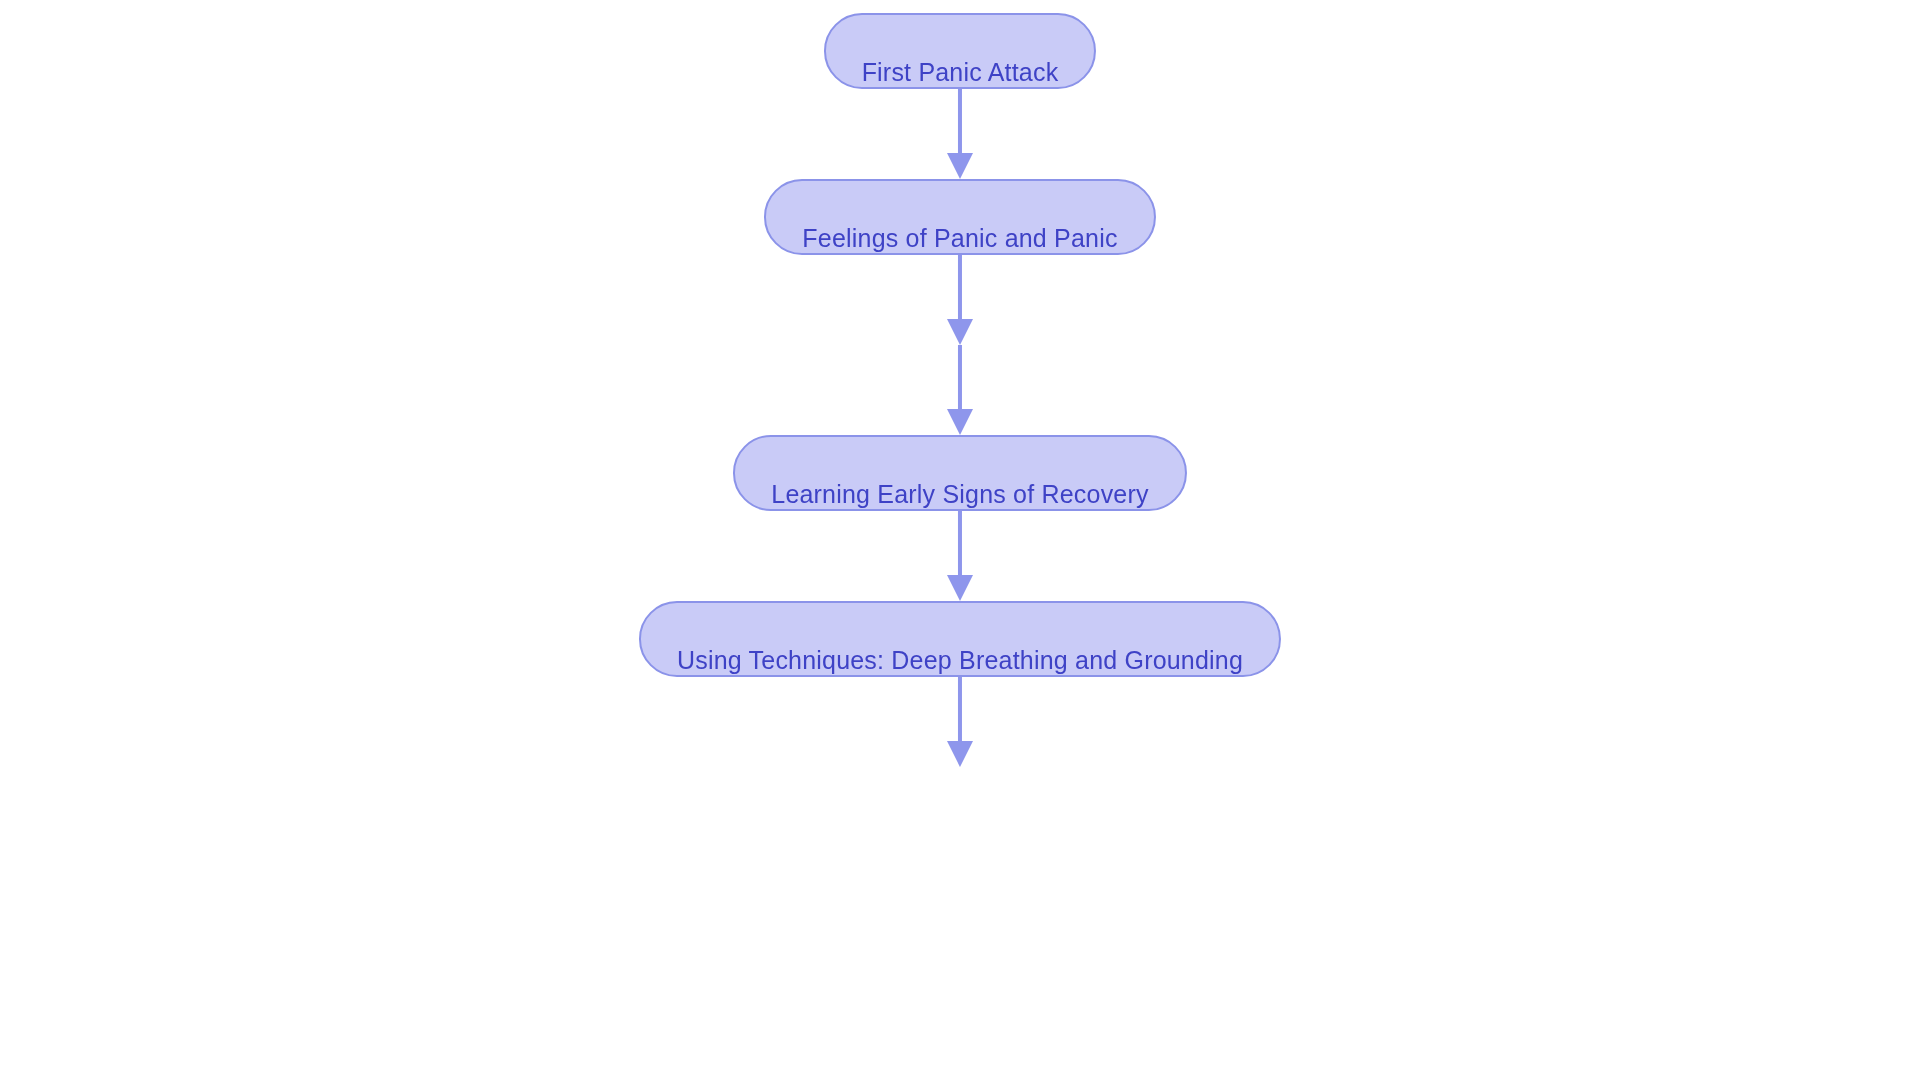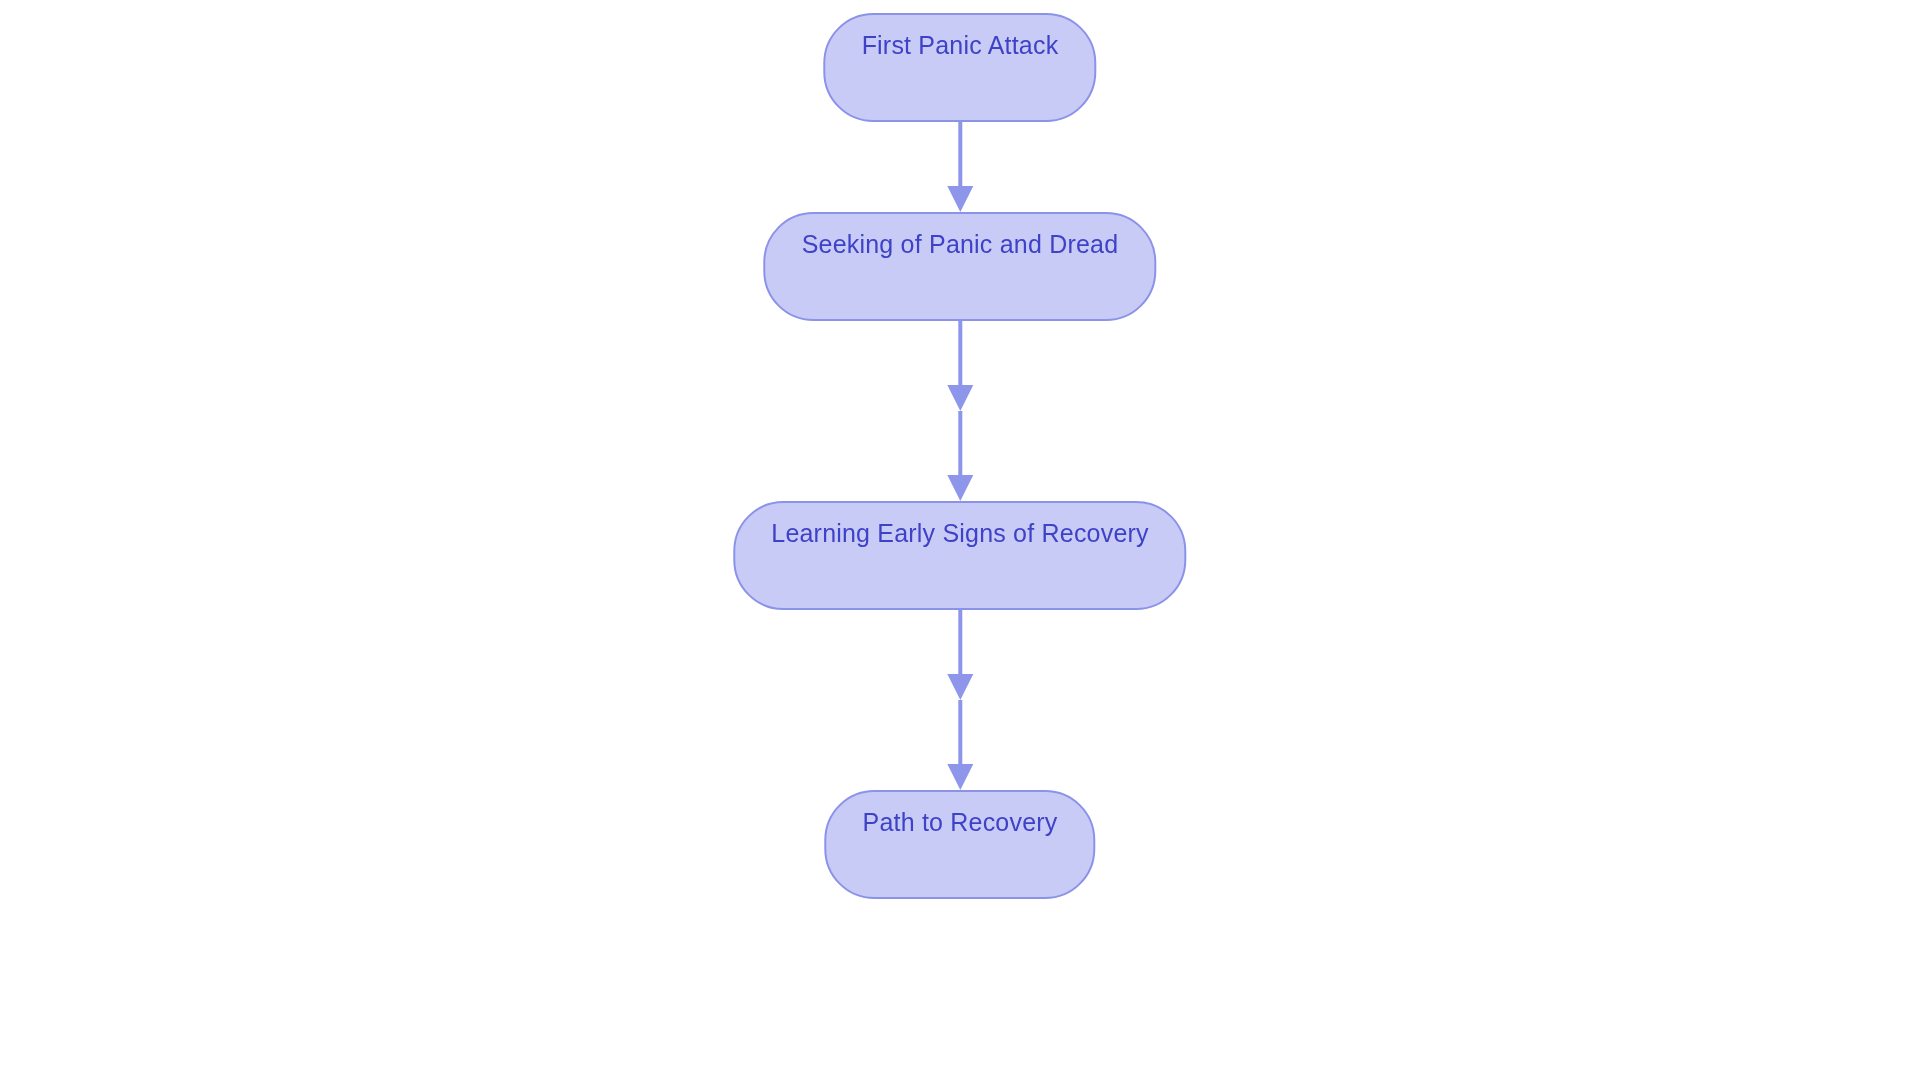--- a/index.html
+++ b/index.html
@@ -24,28 +24,28 @@
   .flowchart {
     position: absolute;
     left: 50%;
     top: 13px;
     transform: translateX(-50%);
     display: flex;
     flex-direction: column;
     align-items: center;
   }
   .flow-node {
-    height: 109px;
+    height: 76px;
     min-width: 270px;
-    padding: 16px 36px;
+    padding: 0 36px;
     border-radius: 50px;
     background: var(--node-fill);
     border: 2px solid var(--node-border);
     display: flex;
-    align-items: flex-start;
+    align-items: flex-end;
     justify-content: center;
     flex: 0 0 auto;
   }
   .node-label {
     font-size: 25px;
     letter-spacing: 0.2px;
     color: var(--node-text);
     white-space: nowrap;
     text-align: center;
   }
@@ -77,21 +77,21 @@
   <div class="flow-node">
     <span class="node-label">First Panic Attack</span>
   </div>
 
   <div class="flow-arrow">
     <div class="arrow-line"></div>
     <div class="arrow-head"></div>
   </div>
 
   <div class="flow-node">
-    <span class="node-label">Seeking of Panic and Dread</span>
+    <span class="node-label">Feelings of Panic and Panic</span>
   </div>
 
   <div class="flow-arrow">
     <div class="arrow-line"></div>
     <div class="arrow-head"></div>
   </div>
 
 
   <div class="flow-arrow">
     <div class="arrow-line"></div>
@@ -100,23 +100,23 @@
 
   <div class="flow-node">
     <span class="node-label">Learning Early Signs of Recovery</span>
   </div>
 
   <div class="flow-arrow">
     <div class="arrow-line"></div>
     <div class="arrow-head"></div>
   </div>
 
+  <div class="flow-node">
+    <span class="node-label">Using Techniques: Deep Breathing and Grounding</span>
+  </div>
 
   <div class="flow-arrow">
     <div class="arrow-line"></div>
     <div class="arrow-head"></div>
   </div>
 
-  <div class="flow-node">
-    <span class="node-label">Path to Recovery</span>
-  </div>
 
 </div>
 
 </body></html>

